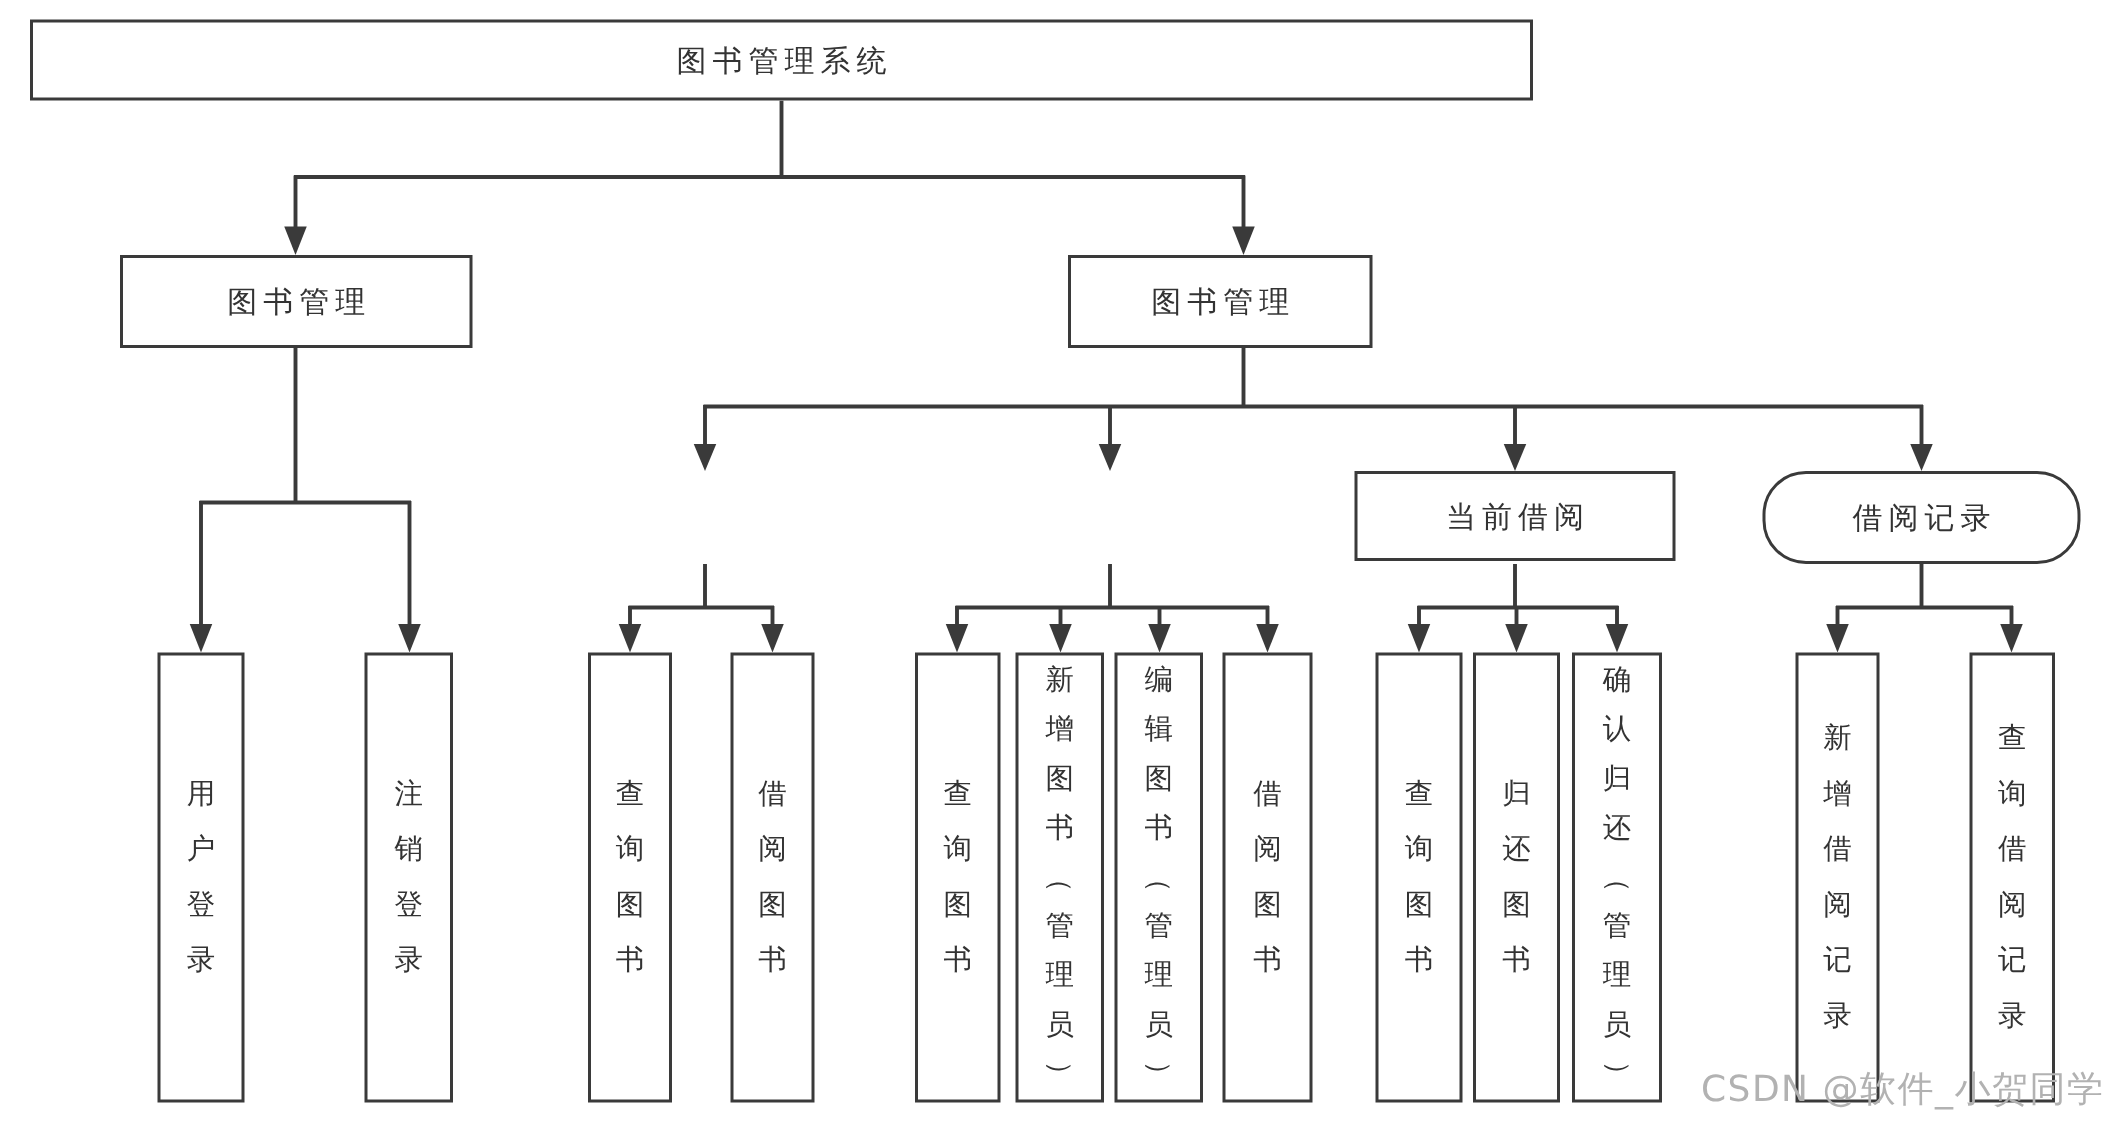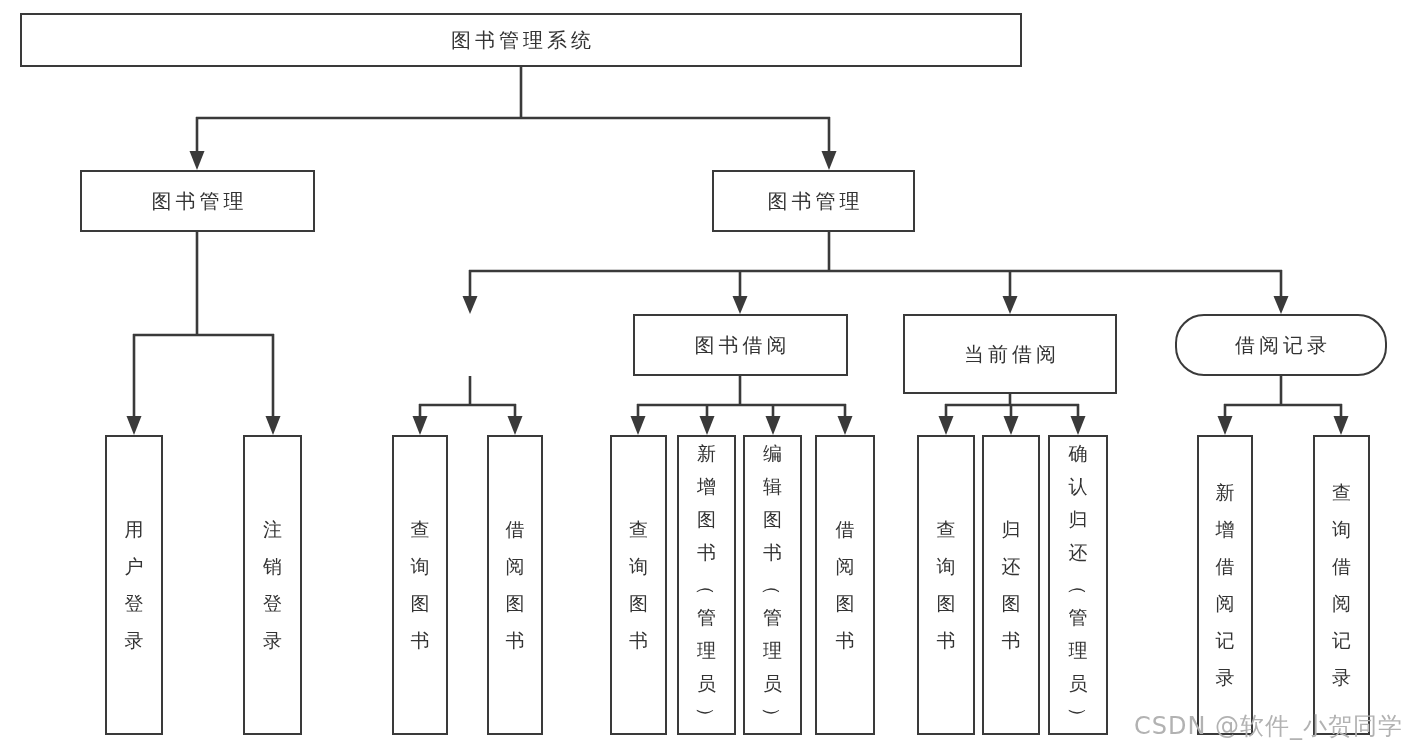--- a/index.html
+++ b/index.html
@@ -144,24 +144,21 @@
     <span>图书管理系统</span>
   </div>
 
   <div class="node hnode" style="left:80px;top:170px;width:235px;height:62px;">
     <span>图书管理</span>
   </div>
   <div class="node hnode" style="left:712px;top:170px;width:203px;height:62px;">
     <span>图书管理</span>
   </div>
 
-  <div class="node hnode" style="left:633px;top:314px;width:215px;height:62px;">
-    <span>图书借阅</span>
-  </div>
-  <div class="node hnode" style="left:903px;top:314px;width:214px;height:80px;">
+  <div class="node hnode" style="left:903px;top:314px;width:214px;height:60px;">
     <span>当前借阅</span>
   </div>
   <div class="node hnode" style="left:1175px;top:314px;width:212px;height:62px;border-radius:29px;">
     <span>借阅记录</span>
   </div>
 
   <div class="node leaf" style="left:105px;top:435px;width:58px;height:300px;">
     <div class="vtext">
         <span class="vchar">用</span>
         <span class="vchar">户</span>

